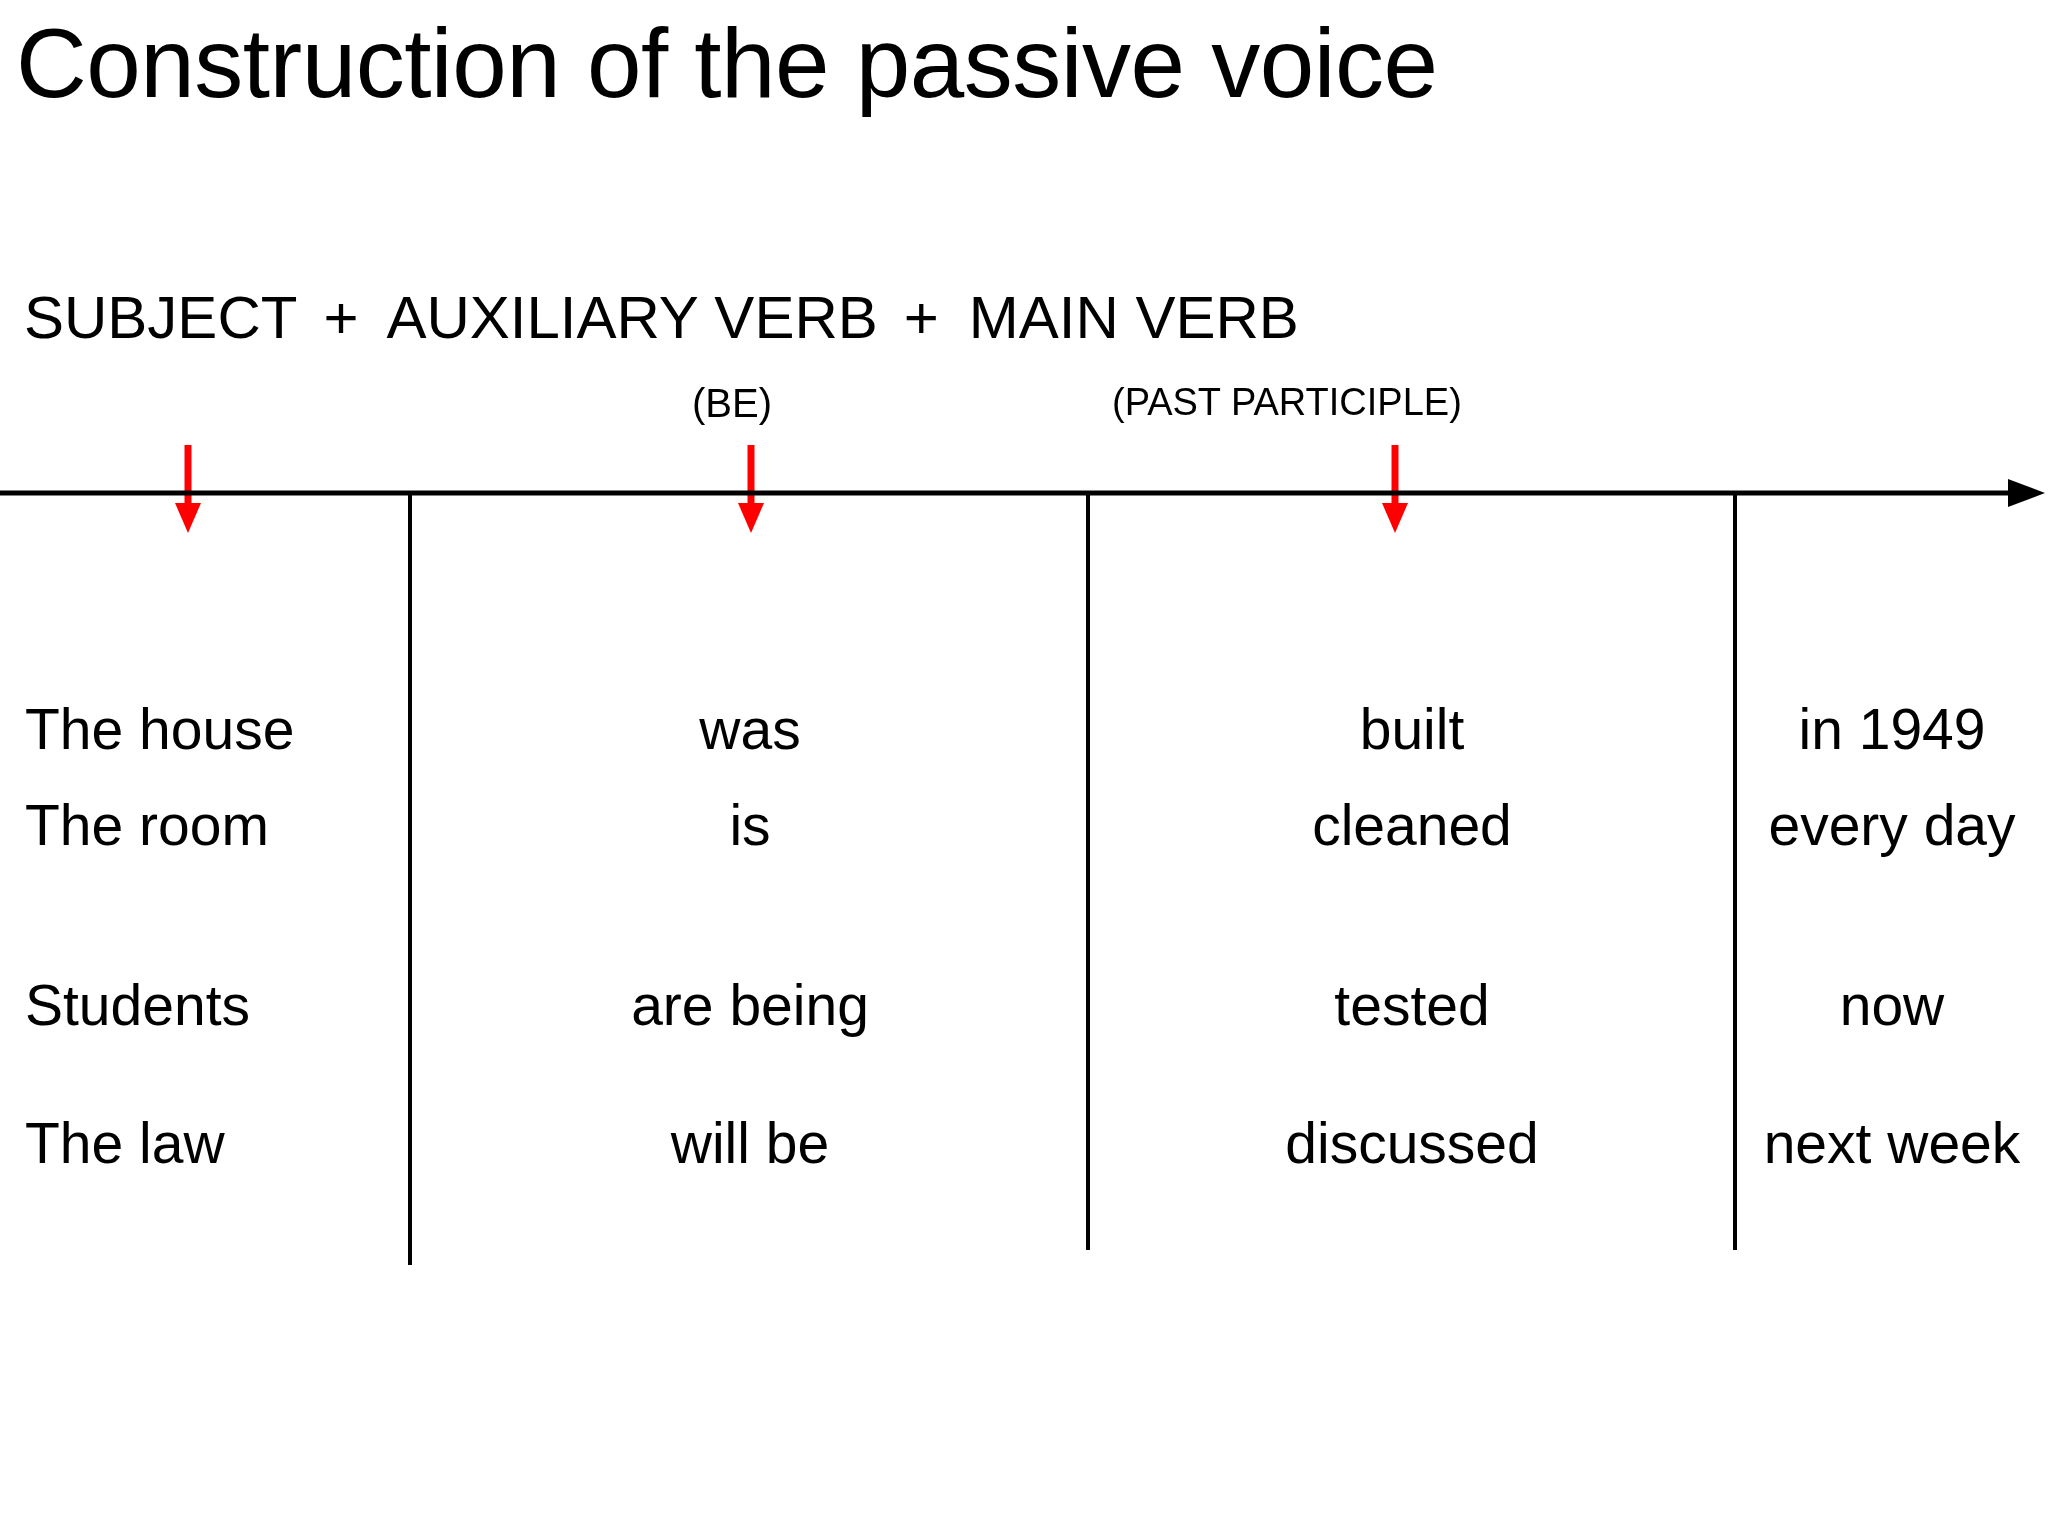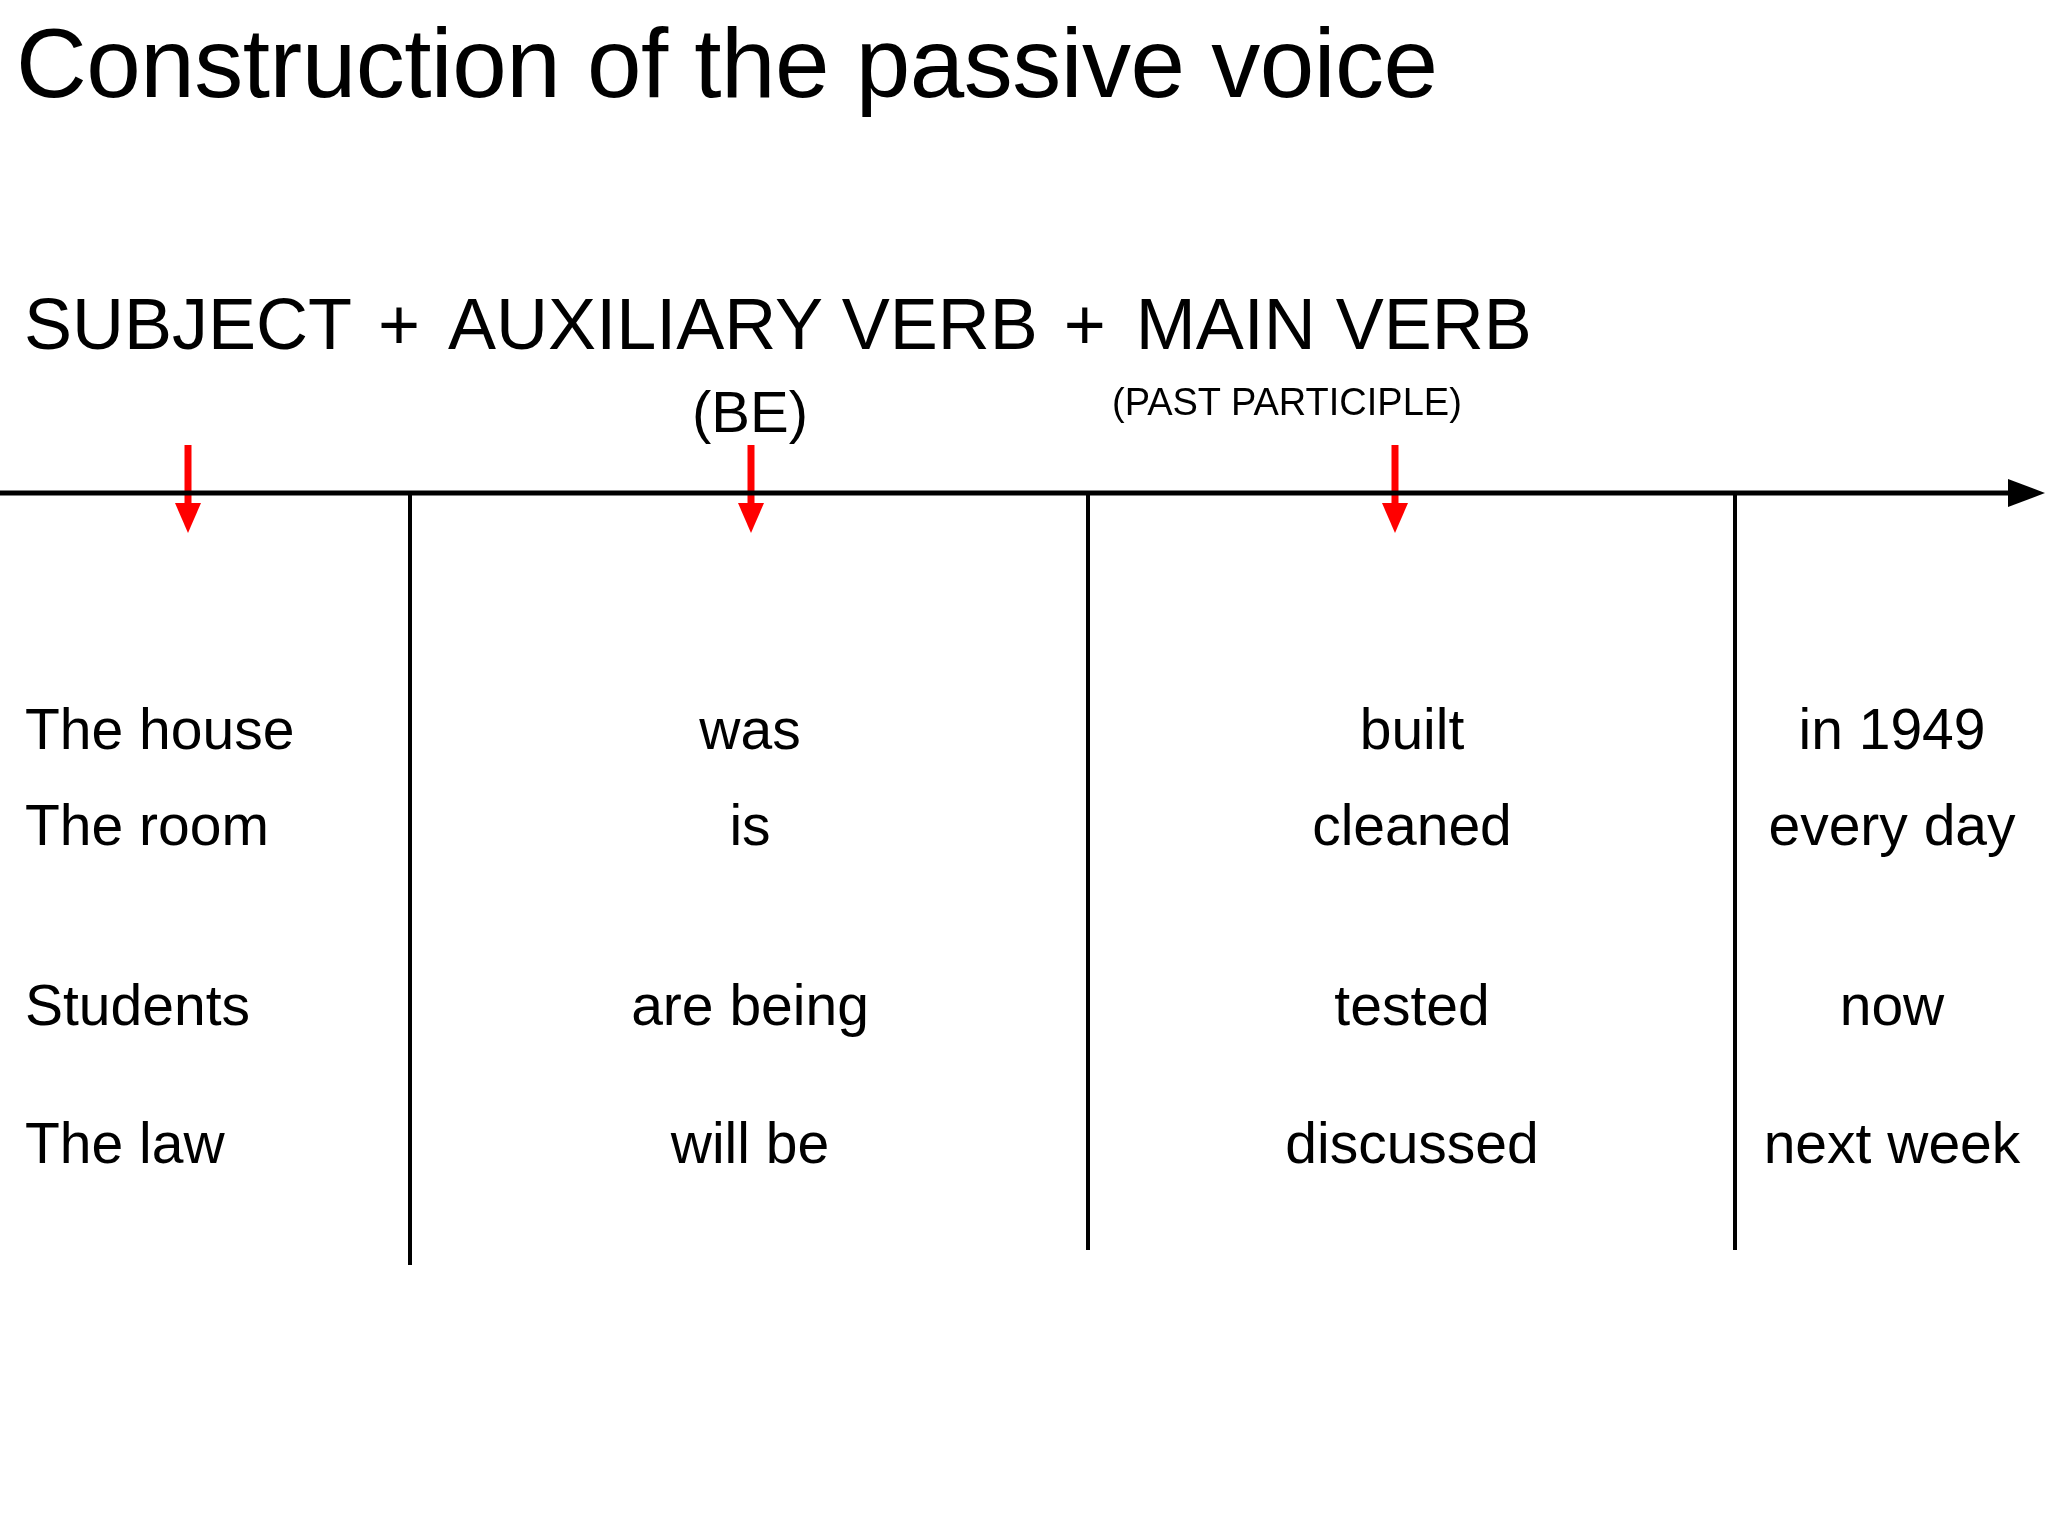--- a/index.html
+++ b/index.html
@@ -30,33 +30,33 @@
     letter-spacing: -0.5px;
     white-space: nowrap;
     padding-left: 16px;
   }
 
   
   #formula {
     position: absolute;
     left: 24px;
     top: 288px;
-    font-size: 72px;
+    font-size: 60px;
     line-height: 1.0;
     white-space: nowrap;
   }
   #formula .gap-sm { display: inline-block; width: 26px; }
   #formula .gap-md { display: inline-block; width: 28px; }
   #formula .gap-lg { display: inline-block; width: 30px; }
 
   #sub-be {
     position: absolute;
     left: 692px;
     top: 383px;
-    font-size: 58px;
+    font-size: 40px;
     line-height: 1.0;
     white-space: nowrap;
   }
   #sub-pp {
     position: absolute;
     left: 1112px;
     top: 383px;
     font-size: 38px;
     line-height: 1.0;
     white-space: nowrap;

